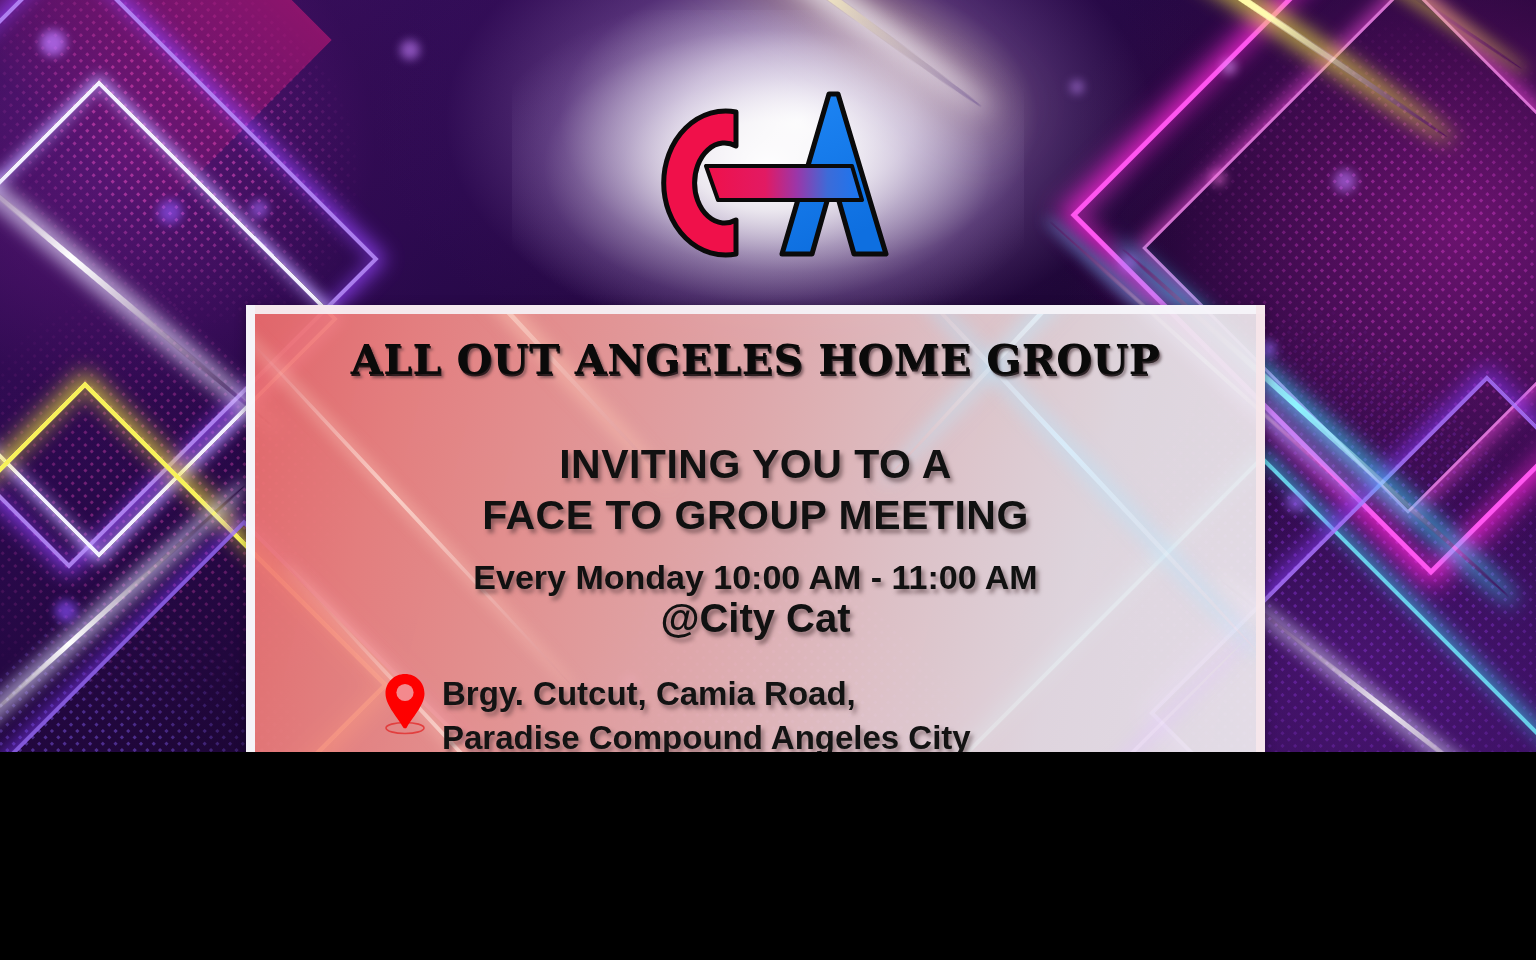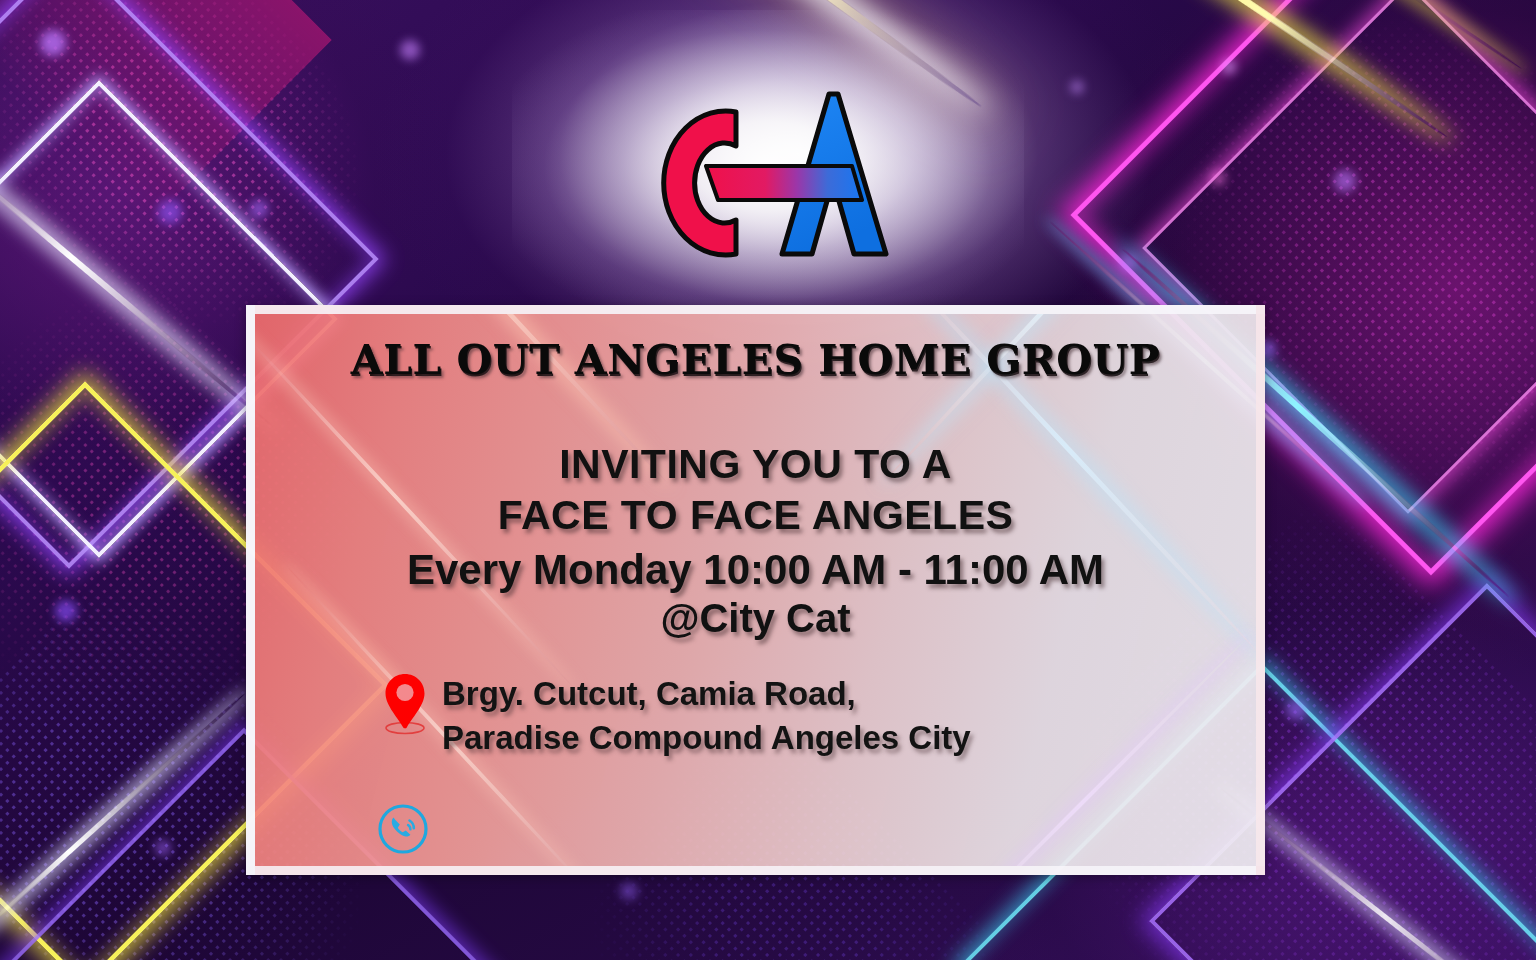--- a/index.html
+++ b/index.html
@@ -1,19 +1,19 @@
 <!DOCTYPE html>
 <html><head>
 <meta charset="utf-8">
 <style>
   html,body{margin:0;padding:0;background:#000;}
   body{width:1536px;height:960px;overflow:hidden;font-family:"Liberation Sans",sans-serif;}
 
   #poster{
-    position:relative;width:1536px;height:960px;overflow:hidden;
+    position:relative;width:1536px;height:752px;overflow:hidden;
     background:#2a0b4a;
   }
 
   
   .bg-base{
     position:absolute;inset:0;
     background:
       radial-gradient(ellipse 520px 330px at 52% 16%, rgba(255,255,255,0.95) 0%, rgba(236,225,245,0.72) 22%, rgba(170,130,200,0.30) 46%, rgba(80,30,110,0.05) 68%, rgba(0,0,0,0) 82%),
       radial-gradient(ellipse 420px 420px at 8% 20%, rgba(120,30,140,0.55) 0%, rgba(60,10,80,0.15) 60%, rgba(0,0,0,0) 80%),
       radial-gradient(ellipse 500px 480px at 95% 30%, rgba(180,30,160,0.50) 0%, rgba(90,10,90,0.18) 58%, rgba(0,0,0,0) 80%),
@@ -155,21 +155,21 @@
     font-family:"DejaVu Serif","Liberation Serif",serif;
     font-weight:bold;font-size:41px;letter-spacing:0.5px;color:#0a0a0a;
     text-shadow:3px 4px 3px rgba(60,40,45,.55), 1px 2px 0 rgba(0,0,0,.85);
     white-space:nowrap;
   }
   .blk{position:absolute;left:0;width:100%;text-align:center;color:#111;
        font-family:"Liberation Sans",sans-serif;font-weight:bold;
        text-shadow:3px 4px 4px rgba(70,45,50,.55);}
   .l1{top:127px;font-size:41px;letter-spacing:.5px;}
   .l2{top:178px;font-size:41px;letter-spacing:.5px;}
-  .l3{top:232px;font-size:42px;letter-spacing:0px;}
+  .l3{top:244px;font-size:34px;letter-spacing:0px;}
   .l4{top:282px;font-size:40px;}
 
   .info-row{position:absolute;display:flex;align-items:flex-start;gap:14px;}
   .addr-row{left:127px;top:358px;}
   .phone-row{left:122px;top:487px;}
   .info-icon{flex:0 0 auto;}
   .info-text{
     font-family:"Liberation Sans",sans-serif;font-weight:bold;font-size:33px;
     color:#131313;line-height:1.32;text-shadow:3px 4px 4px rgba(70,45,50,.5);
     white-space:nowrap;
@@ -262,21 +262,21 @@
     <div class="card-sheen cs3"></div>
     <div class="card-sheen cs4"></div>
     <div class="card-sheen cs5"></div>
     <div class="card-sheen cs6"></div>
 
     <div class="card-inner">
 
       <div class="title">ALL OUT ANGELES HOME GROUP</div>
 
       <div class="blk l1">INVITING YOU TO A</div>
-      <div class="blk l2">FACE TO FACE ANGELES</div>
+      <div class="blk l2">FACE TO GROUP MEETING</div>
       <div class="blk l3">Every Monday 10:00 AM - 11:00 AM</div>
       <div class="blk l4">@City Cat</div>
 
       <div class="info-row addr-row">
         <svg class="info-icon" width="46" height="64" viewBox="0 0 46 64" xmlns="http://www.w3.org/2000/svg">
           <ellipse cx="23" cy="56" rx="19" ry="5.5" fill="none" stroke="#E23232" stroke-width="1.6" opacity=".85"></ellipse>
           <path d="M23 2 C12 2 3.5 10.6 3.5 21.4 C3.5 33.5 17 47 21.1 55.2 C21.9 56.8 24.1 56.8 24.9 55.2 C29 47 42.5 33.5 42.5 21.4 C42.5 10.6 34 2 23 2 Z" fill="#FE0000"></path>
           <circle cx="23" cy="20.5" r="8.6" fill="#F4898D"></circle>
         </svg>
         <div class="info-text">

